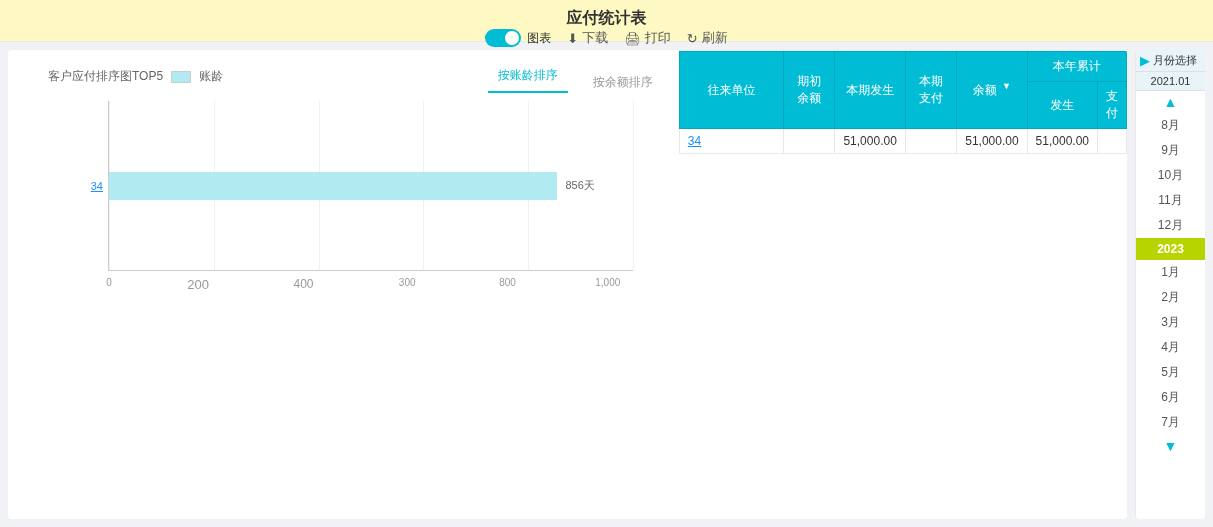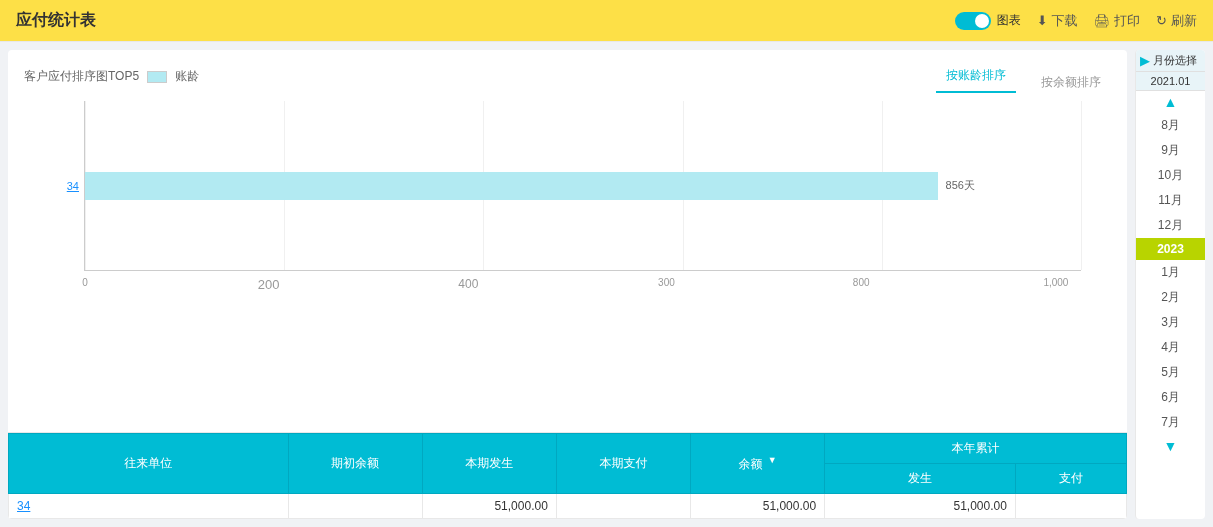--- a/index.html
+++ b/index.html
@@ -1,33 +1,33 @@
 <!DOCTYPE html>
 <html><head>
   <meta charset="utf-8">
   <style>
     * { box-sizing: border-box; margin: 0; padding: 0; }
     body { font-family: 'Microsoft YaHei', Arial, sans-serif; font-size: 12px; background: #f0f2f5; color: #333; }
 
     .app-container { width: 1213px; height: 527px; display: flex; flex-direction: column; background: #f0f2f5; }
 
     
-    .header { display: flex; align-items: center; justify-content: space-between; padding: 8px 16px; background: #fde047; border-bottom: 1px solid #e8e8e8; height: 42px; }
+    .header { display: flex; align-items: center; justify-content: space-between; padding: 8px 16px; background: #fef9c3; border-bottom: 1px solid #e8e8e8; height: 42px; flex-direction: column; }
     .header-title { font-size: 16px; font-weight: bold; color: #333; }
     .header-actions { display: flex; align-items: center; gap: 16px; }
     .toggle-wrap { display: flex; align-items: center; gap: 6px; justify-content: center; }
     .toggle-switch { width: 36px; height: 18px; background: #00bcd4; border-radius: 9px; position: relative; cursor: pointer; }
     .toggle-knob { width: 14px; height: 14px; background: #fff; border-radius: 50%; position: absolute; top: 2px; right: 2px; }
     .action-btn { display: flex; align-items: center; gap: 4px; cursor: pointer; color: #555; font-size: 13px; }
 
     
     .main-area { display: flex; flex: 1; overflow: hidden; }
 
     
-    .content { flex: 1; display: flex; flex-direction: column; overflow: hidden; background: #fff; margin: 8px; border-radius: 4px; }
+    .content { flex: 1; display: flex; overflow: hidden; background: #fff; margin: 8px; border-radius: 4px; padding-left: 24px; }
 
     
     .chart-area { flex: 1; padding: 10px 16px; position: relative; min-height: 0; }
     .chart-header { display: flex; align-items: center; justify-content: space-between; margin-bottom: 8px; }
     .chart-legend { display: flex; align-items: center; gap: 8px; font-size: 12px; color: #666; }
     .legend-box { width: 20px; height: 12px; background: #b2eaf2; border: 1px solid #ccc; }
     .chart-sort-btns { display: flex; gap: 15px; }
     .sort-btn { padding: 2px 10px; font-size: 12px; cursor: pointer; border: none; background: none; color: #555; }
     .sort-btn.active { color: #00bcd4; border-bottom: 2px solid #00bcd4; }
     .sort-btn:not(.active) { color: #999; margin-top: 12px; }

